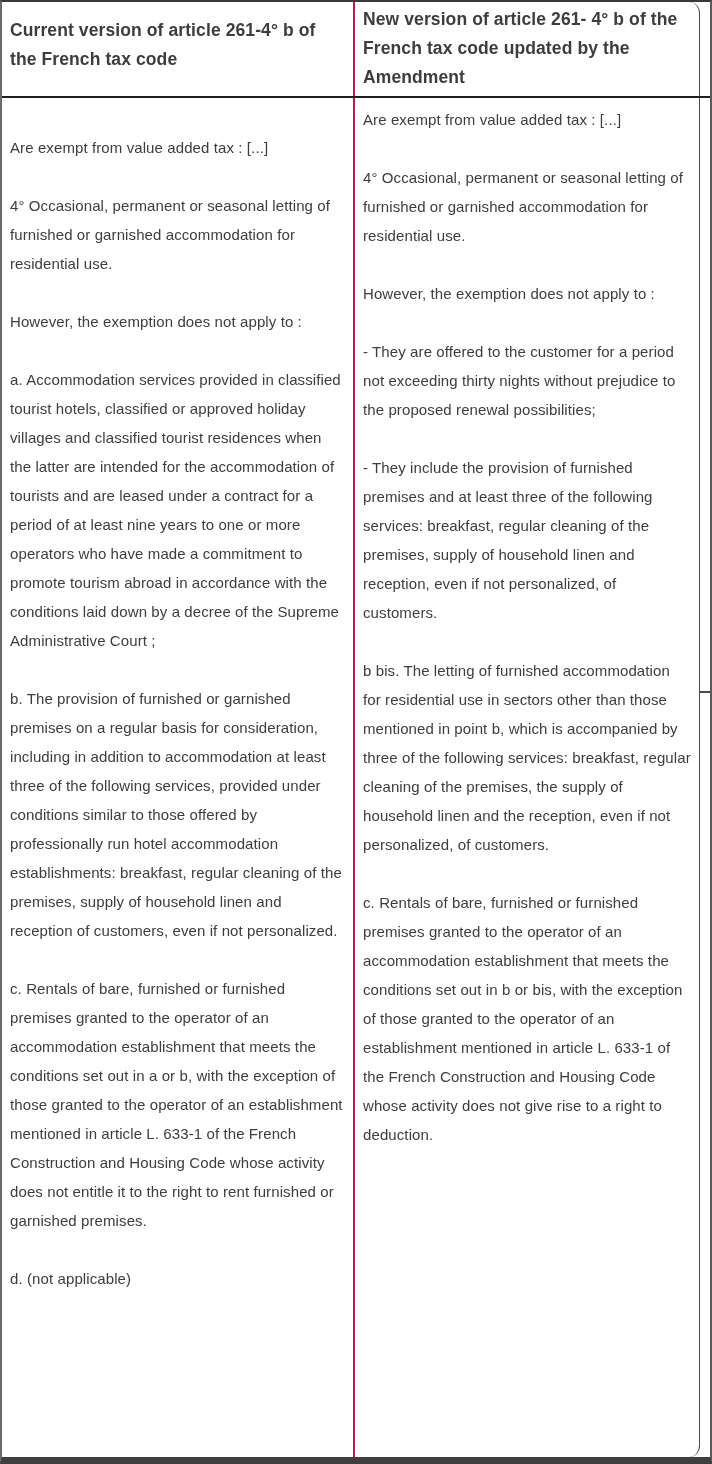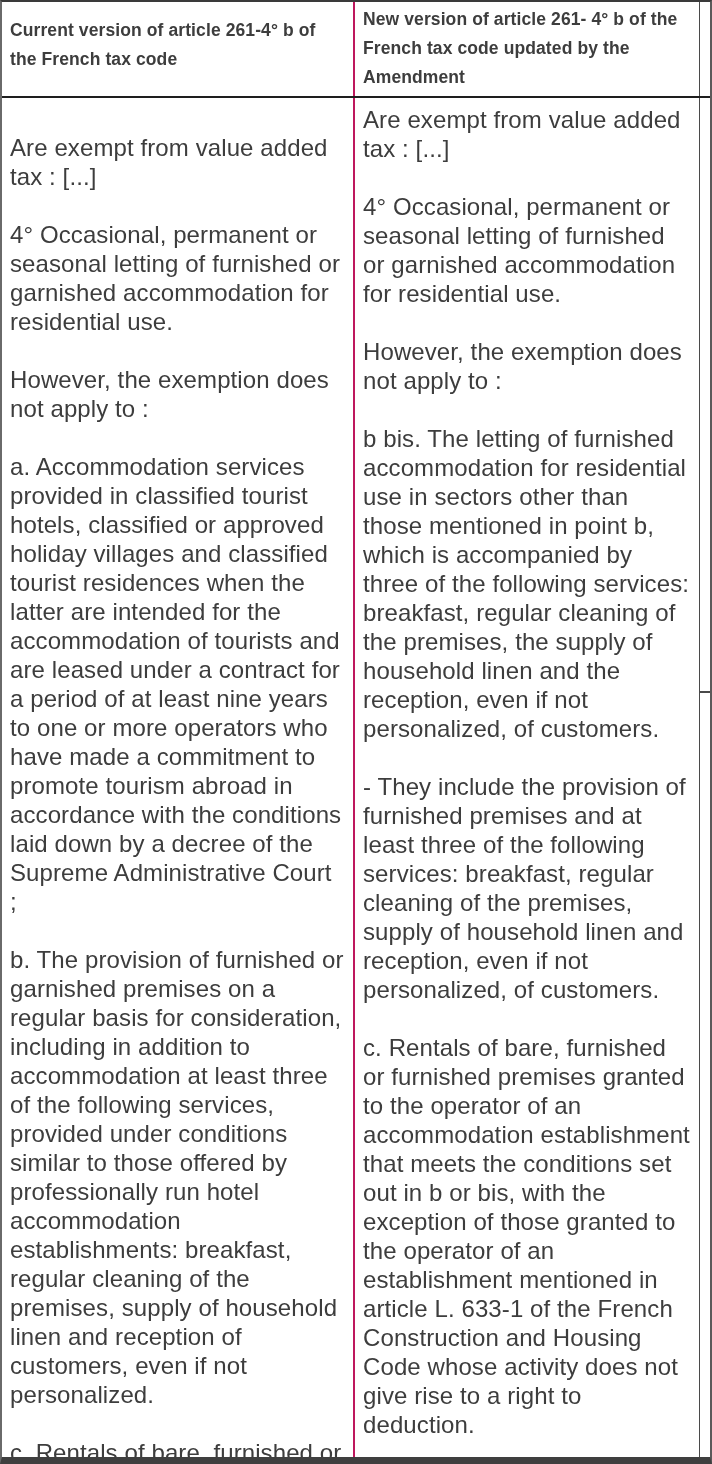--- a/index.html
+++ b/index.html
@@ -13,39 +13,39 @@
     border-top:2px solid #3a3a3a;
     border-right:2px solid #5a5a5a;
     border-bottom:7px solid #3f3f3f;
     font-family:"Liberation Sans", sans-serif;
     color:#3d3d3d;
     overflow:hidden;
   }
   .table { display:flex; height:100%; }
   .col { display:flex; flex-direction:column; box-sizing:border-box; background:#fff; }
   .col-current { width:353px; border-right:2px solid #be185d; }
-  .col-new { width:345px; border-right:1px solid #4a4a4a; }
+  .col-new { width:345px; border-right:1px solid #4a4a4a;border-radius:11px; }
   .gutter { flex:1; background:#fff; }
   .cell { box-sizing:border-box; padding:0 8px; }
   .header-cell {
     height:94px;
     font-weight:bold;
     font-size:17.5px;
     line-height:29px;
     letter-spacing:0.1px;
   }
   .col-current .header-cell { padding-top:14px; }
   .col-new .header-cell { padding-top:3px; }
   .header-rule {
     position:absolute; left:0; right:0; top:94px; height:2px;
     background:#1e1e1e;
   }
   .body-cell {
     flex:1;
-    font-size:24px;
+    font-size:15px;
     line-height:29px;
     letter-spacing:0.1px;
     overflow:hidden;
   }
   .col-current .body-cell { padding-top:37px; }
   .col-new .body-cell { padding-top:9px; }
   .body-cell p { margin:0 0 29px 0; }
   .row-jog-tick {
     position:absolute; right:0; top:689px; width:11px; height:2px;
     background:#4a4a4a;
@@ -69,22 +69,23 @@
           <p>d. (not applicable)</p>
         </div>
     </div>
 
     <div class="col col-new">
       <div class="cell header-cell">New version of article 261- 4° b of the French tax code updated by the Amendment</div>
       <div class="cell body-cell">
           <p>Are exempt from value added tax : [...]</p>
           <p>4° Occasional, permanent or seasonal letting of furnished or garnished accommodation for residential use.</p>
           <p>However, the exemption does not apply to :</p>
+          <p>- They are offered to the customer for a period not exceeding thirty nights without prejudice to the proposed renewal possibilities;</p>
+          <p>- They include the provision of furnished premises and at least three of the following services: breakfast, regular cleaning of the premises, supply of household linen and reception, even if not personalized, of customers.</p>
           <p>b bis. The letting of furnished accommodation for residential use in sectors other than those mentioned in point b, which is accompanied by three of the following services: breakfast, regular cleaning of the premises, the supply of household linen and the reception, even if not personalized, of customers.</p>
-          <p>- They include the provision of furnished premises and at least three of the following services: breakfast, regular cleaning of the premises, supply of household linen and reception, even if not personalized, of customers.</p>
           <p>c. Rentals of bare, furnished or furnished premises granted to the operator of an accommodation establishment that meets the conditions set out in b or bis, with the exception of those granted to the operator of an establishment mentioned in article L. 633-1 of the French Construction and Housing Code whose activity does not give rise to a right to deduction.</p>
         </div>
     </div>
 
     <div class="gutter"></div>
   </div>
 
   <div class="header-rule"></div>
   <div class="row-jog-tick"></div>
 </div>

